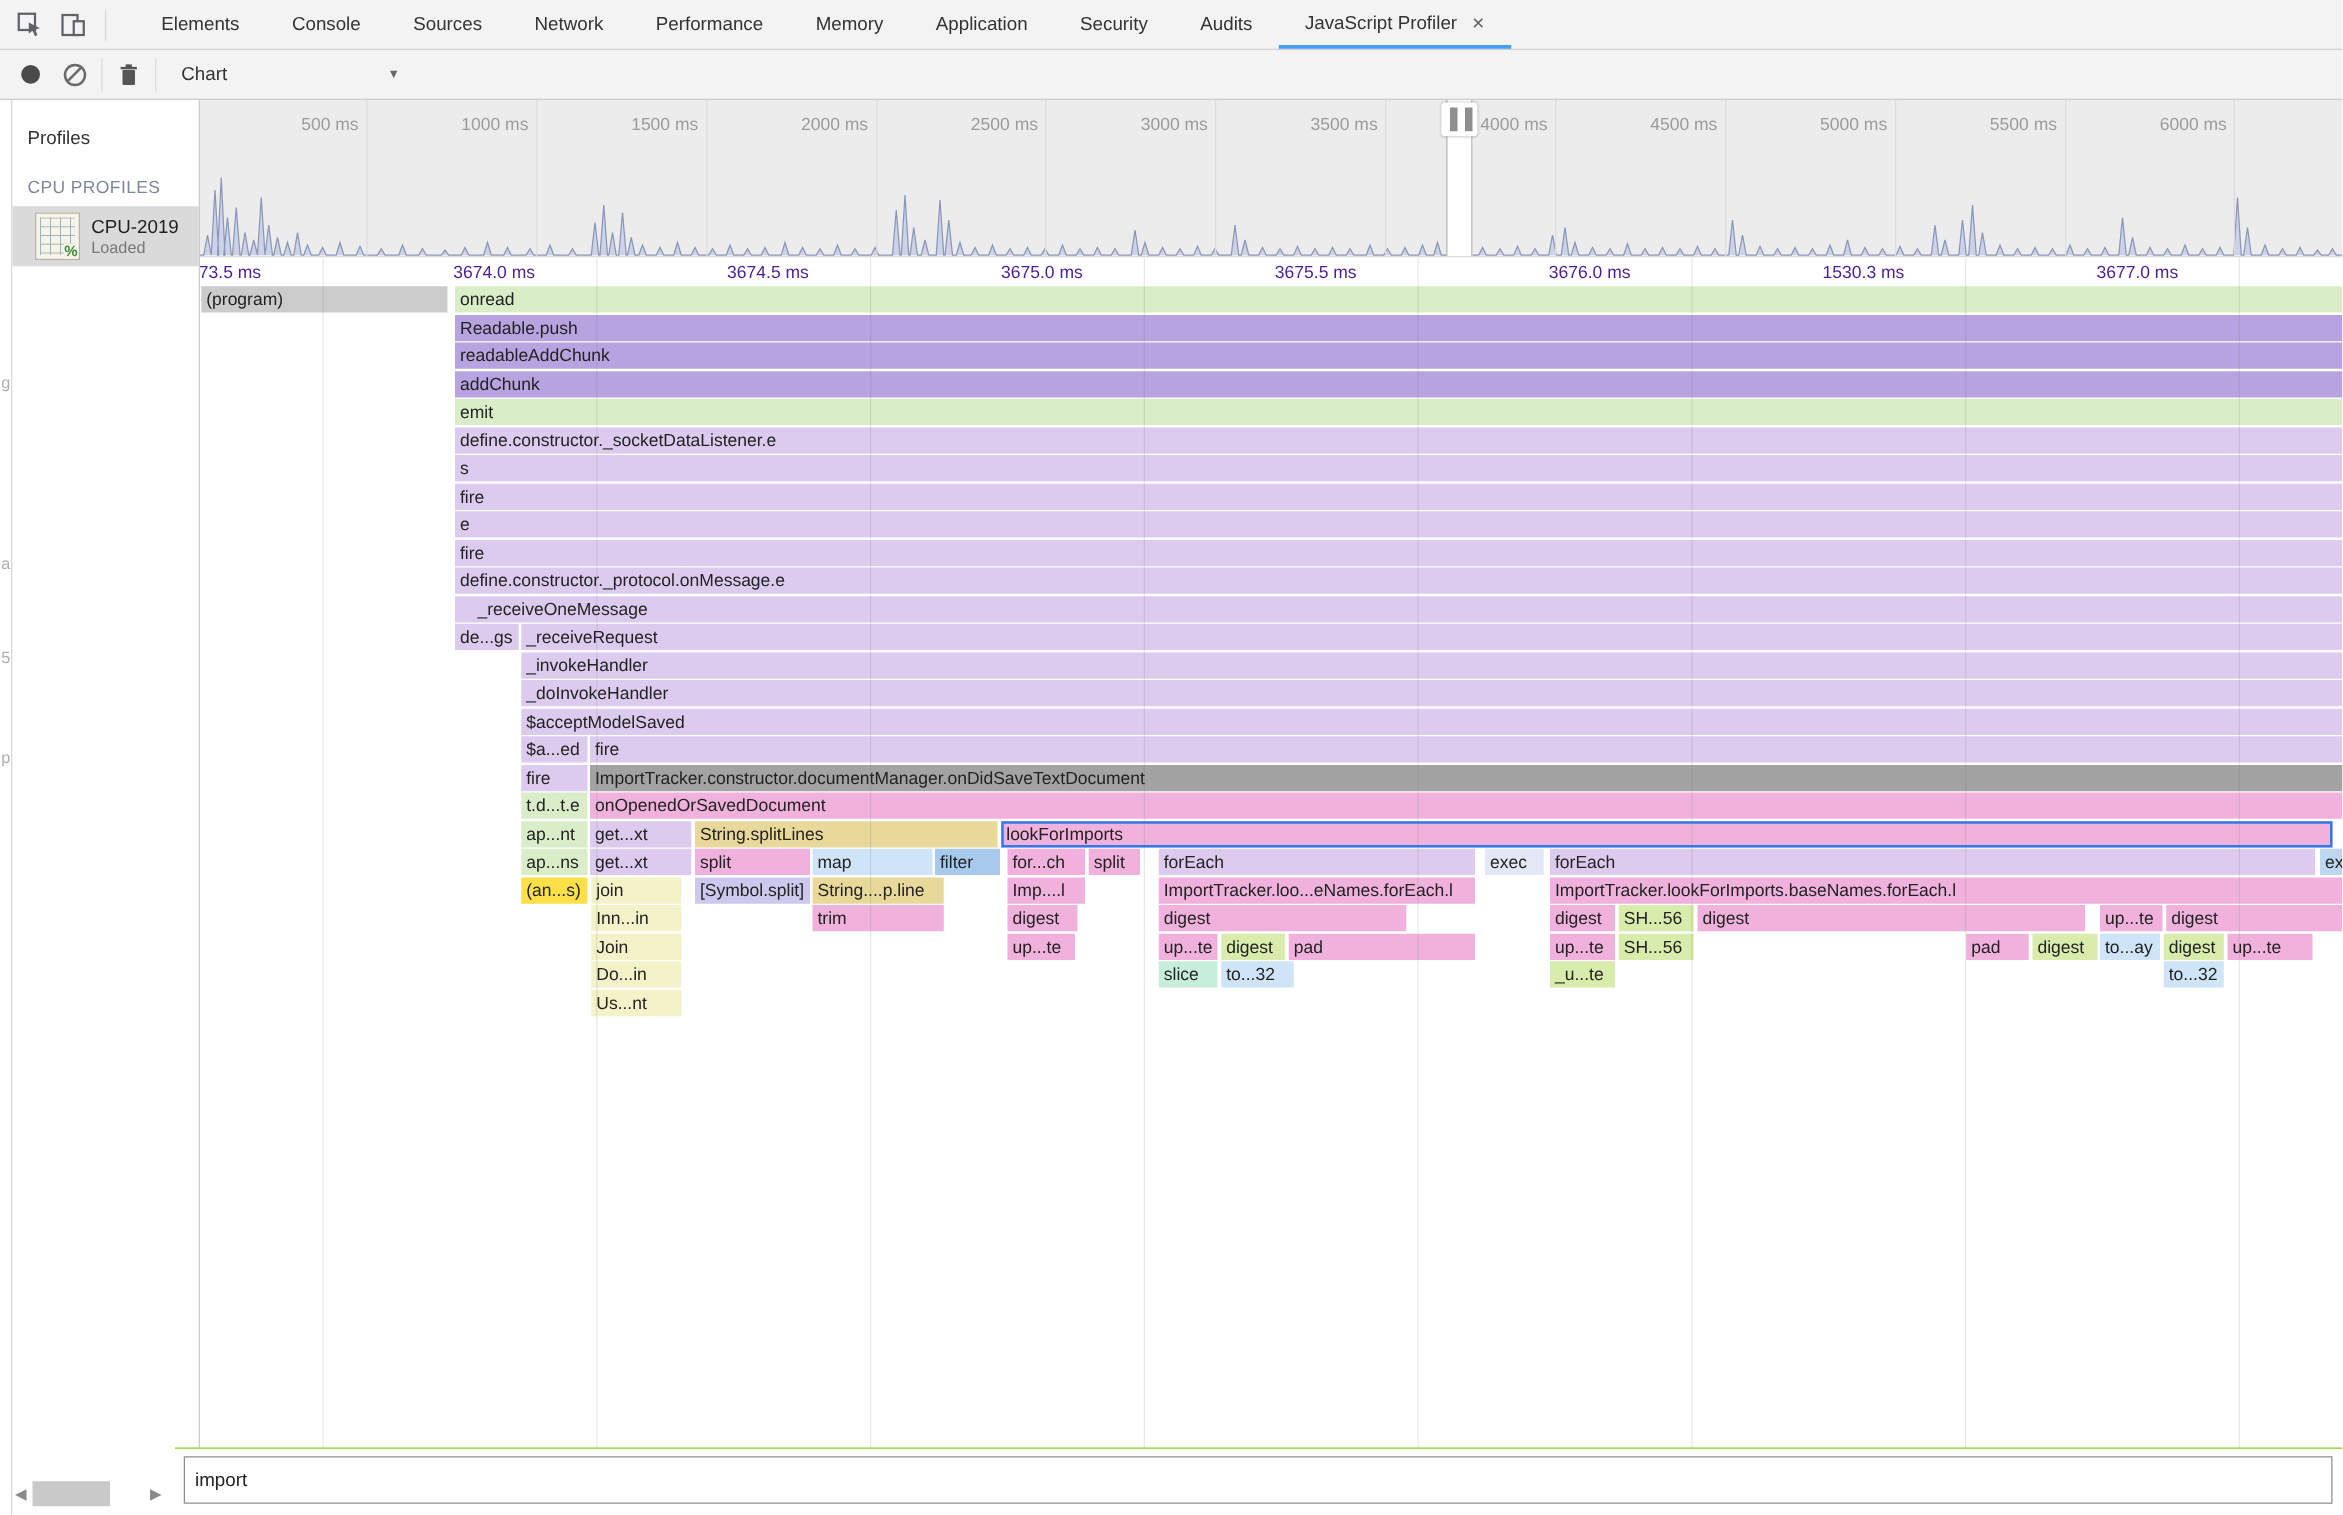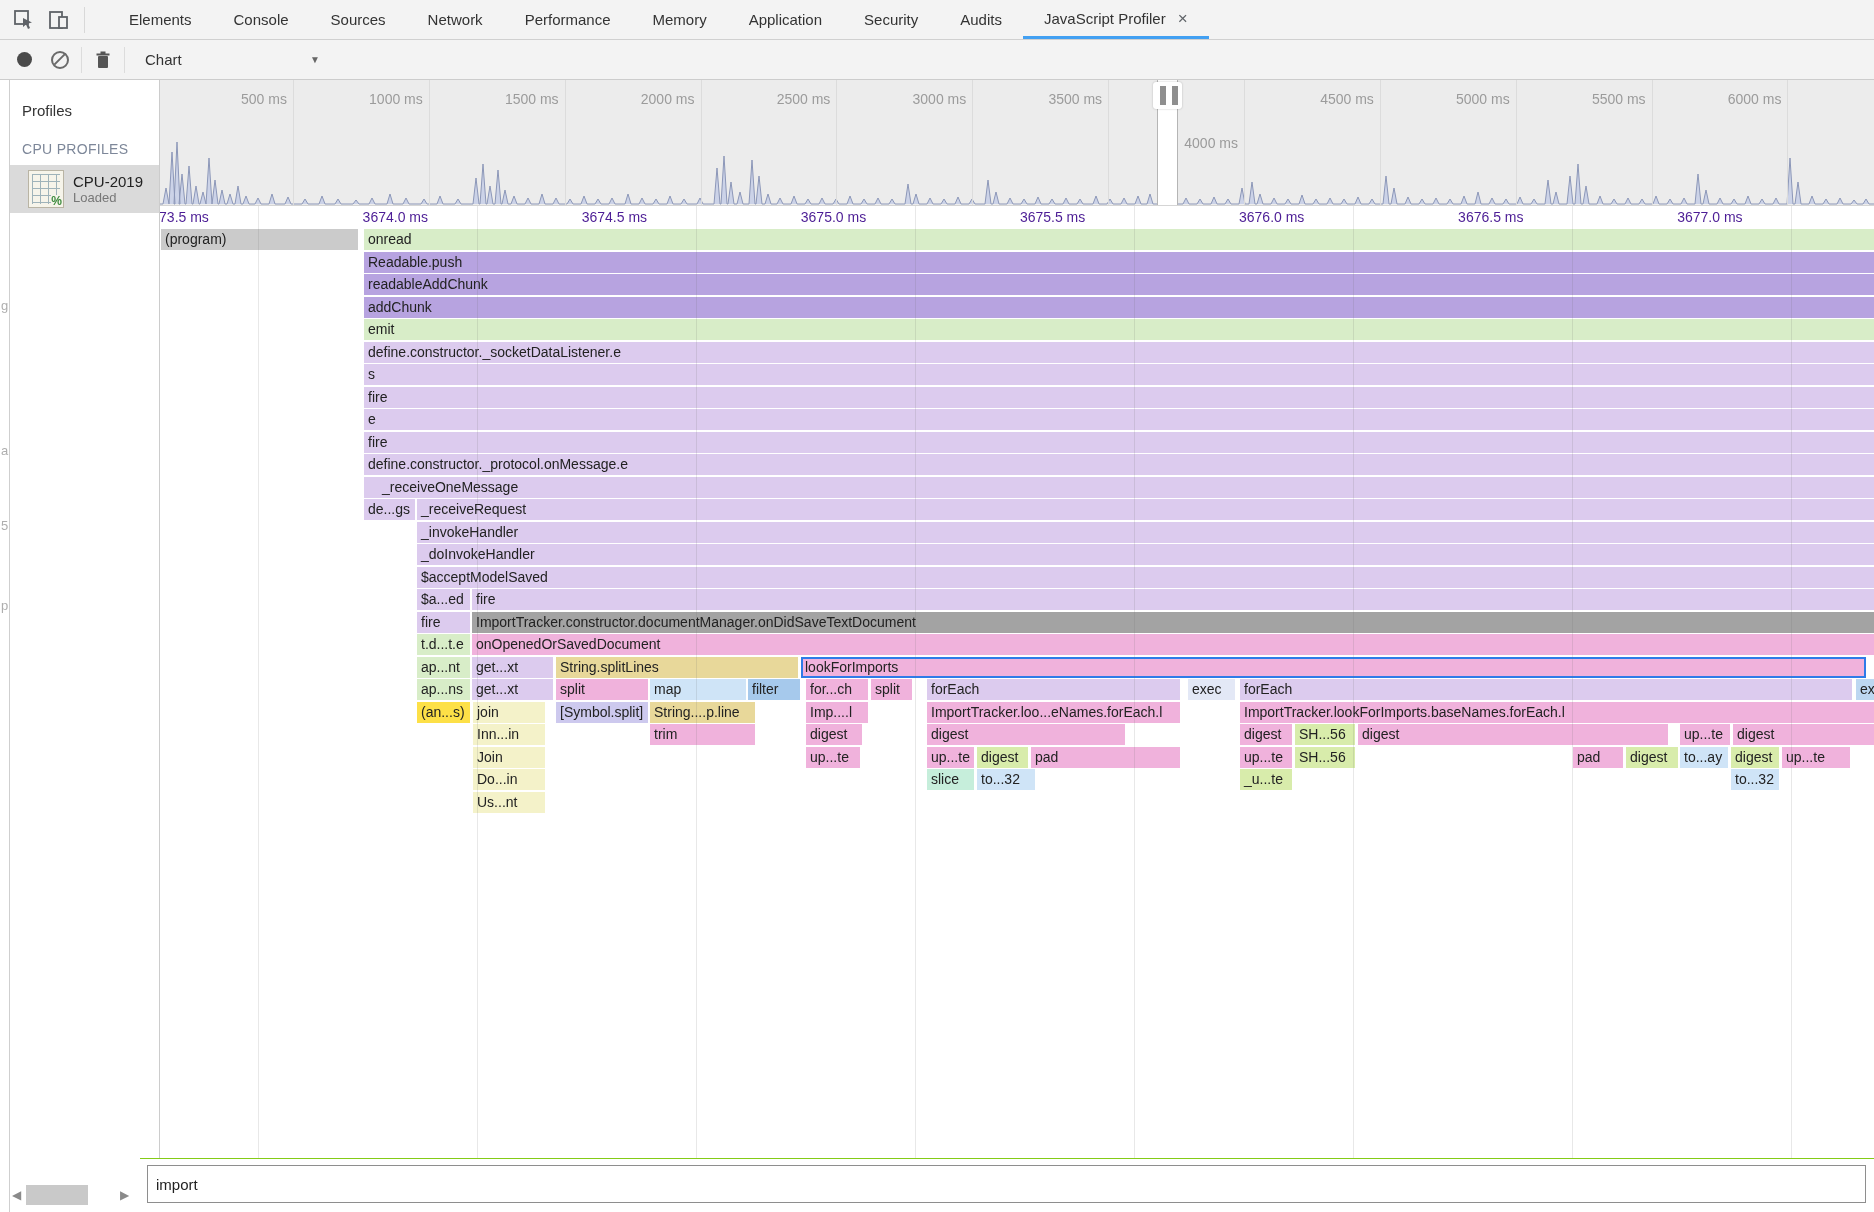--- a/index.html
+++ b/index.html
@@ -191,21 +191,21 @@
       <div class="ov-label" style="left: 308.64px;">1500 ms</div>
       <div class="ov-grid" style="left: 540.51px;"></div>
       <div class="ov-label" style="left: 444.51px;">2000 ms</div>
       <div class="ov-grid" style="left: 676.38px;"></div>
       <div class="ov-label" style="left: 580.38px;">2500 ms</div>
       <div class="ov-grid" style="left: 812.25px;"></div>
       <div class="ov-label" style="left: 716.25px;">3000 ms</div>
       <div class="ov-grid" style="left: 948.12px;"></div>
       <div class="ov-label" style="left: 852.12px;">3500 ms</div>
       <div class="ov-grid" style="left: 1083.99px;"></div>
-      <div class="ov-label" style="left: 987.99px; margin-top: 44px;">4000 ms</div>
+      <div class="ov-label" style="left: 987.99px;">4000 ms</div>
       <div class="ov-grid" style="left: 1219.86px;"></div>
       <div class="ov-label" style="left: 1123.86px;">4500 ms</div>
       <div class="ov-grid" style="left: 1355.73px;"></div>
       <div class="ov-label" style="left: 1259.73px;">5000 ms</div>
       <div class="ov-grid" style="left: 1491.6px;"></div>
       <div class="ov-label" style="left: 1395.6px;">5500 ms</div>
       <div class="ov-grid" style="left: 1627.47px;"></div>
       <div class="ov-label" style="left: 1531.47px;">6000 ms</div>
       <div id="ov-selection" style="left: 997px; width: 21px;"></div>
       <div id="ov-handle" style="left: 993px; width: 29px;">
@@ -220,21 +220,21 @@
       <div class="ruler-label" style="left: 202.6px;">3674.0 ms</div>
       <div class="fl-grid" style="left: 535.7px;"></div>
       <div class="ruler-label" style="left: 421.7px;">3674.5 ms</div>
       <div class="fl-grid" style="left: 754.8px;"></div>
       <div class="ruler-label" style="left: 640.8px;">3675.0 ms</div>
       <div class="fl-grid" style="left: 973.9px;"></div>
       <div class="ruler-label" style="left: 859.9px;">3675.5 ms</div>
       <div class="fl-grid" style="left: 1193px;"></div>
       <div class="ruler-label" style="left: 1079px;">3676.0 ms</div>
       <div class="fl-grid" style="left: 1412.1px;"></div>
-      <div class="ruler-label" style="left: 1298.1px;">3676.5 ms</div>
+      <div class="ruler-label" style="left: 1298.1px;">1530.3 ms</div>
       <div class="fl-grid" style="left: 1631.2px;"></div>
       <div class="ruler-label" style="left: 1517.2px;">3677.0 ms</div>
       <div class="bar" title="(program)" style="left: 1px; width: 197px; top: 23px; height: 21px; background: rgb(203, 203, 203);">(program)</div>
       <div class="bar" title="onread" style="left: 204px; width: 1510px; top: 23px; height: 21px; background: rgb(216, 237, 200);">onread</div>
       <div class="bar" title="Readable.push" style="left: 204px; width: 1510px; top: 45.5px; height: 21px; background: rgb(183, 163, 224);">Readable.push</div>
       <div class="bar" title="readableAddChunk" style="left: 204px; width: 1510px; top: 68px; height: 21px; background: rgb(183, 163, 224);">readableAddChunk</div>
       <div class="bar" title="addChunk" style="left: 204px; width: 1510px; top: 90.5px; height: 21px; background: rgb(183, 163, 224);">addChunk</div>
       <div class="bar" title="emit" style="left: 204px; width: 1510px; top: 113px; height: 21px; background: rgb(216, 237, 200);">emit</div>
       <div class="bar" title="define.constructor._socketDataListener.e" style="left: 204px; width: 1510px; top: 135.5px; height: 21px; background: rgb(220, 203, 238);">define.constructor._socketDataListener.e</div>
       <div class="bar" title="s" style="left: 204px; width: 1510px; top: 158px; height: 21px; background: rgb(220, 203, 238);">s</div>

